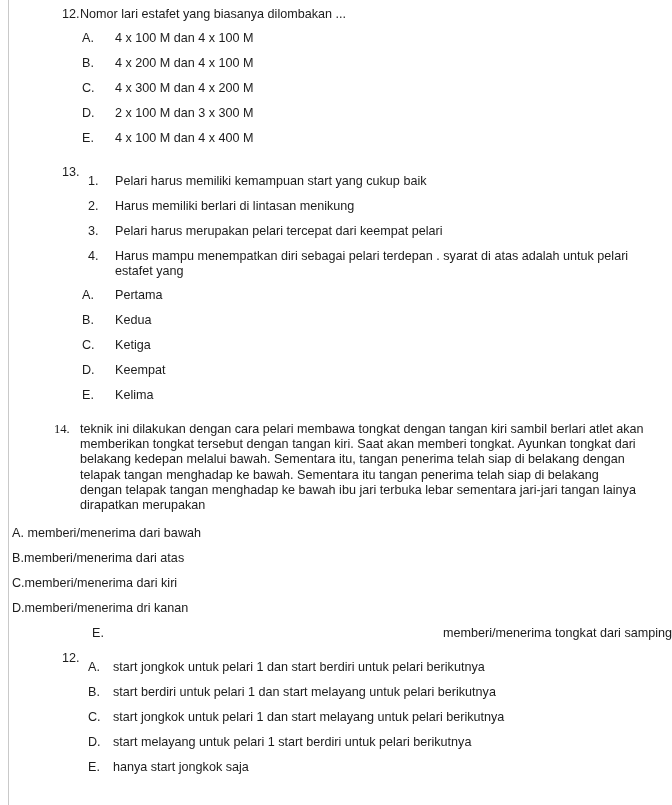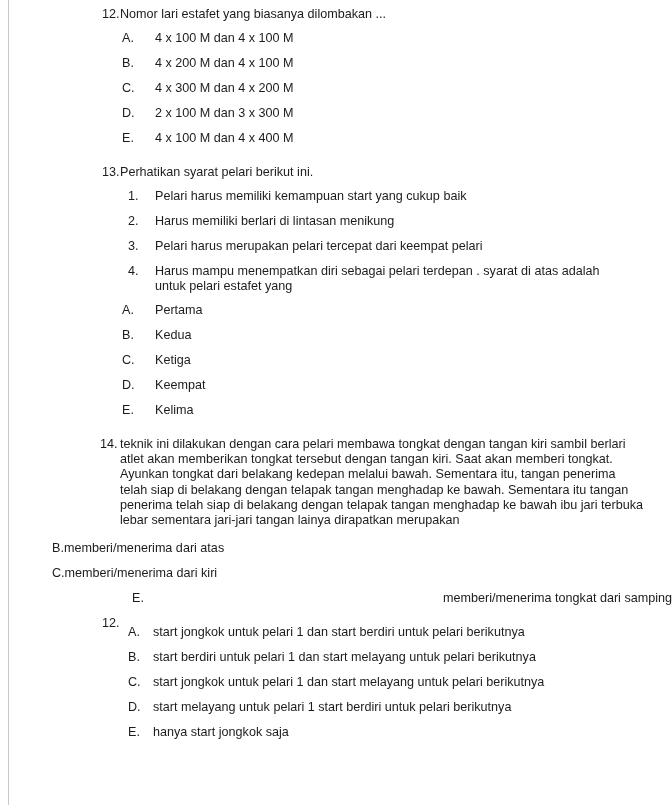--- a/index.html
+++ b/index.html
@@ -29,21 +29,20 @@
   .page {
     position: absolute;
     left: 0;
     top: 0;
     width: 672px;
   }
 
   
   .question {
     position: relative;
-    margin-left: 40px;
   }
 
   
   .stem {
     position: relative;
     padding-left: 80px;
     font-size: 12.6px;
     line-height: 15px;
   }
   .stem .num {
@@ -56,22 +55,23 @@
   .stem-para {
     position: relative;
     padding-left: 80px;
     padding-right: 28px;
     font-size: 12.6px;
     line-height: 15.2px;
     text-align: left;
   }
   .stem-para .num {
     position: absolute;
-    left: 60px;
-    top: 0;
+    left: 54px;
+    top: 0;
+    font-family: Liberation Serif, serif;
   }
 
   
   .options {
     list-style: none;
     margin: 0;
     padding: 0;
   }
   .opt {
     position: relative;
@@ -157,21 +157,20 @@
         <span class="body">4 x 100 M dan 4 x 400 M</span>
       </li>
     </ul>
   </div>
 
   <div class="spacer-sm"></div>
 
   <div class="question">
     <div class="stem">
       <span class="num">13.</span>
-      <span>Perhatikan syarat pelari berikut ini.</span>
     </div>
     <div class="spacer-sm"></div>
     <ul class="options">
       <li class="opt opt-numbered">
         <span class="mark">1.</span>
         <span class="body">Pelari harus memiliki kemampuan start yang cukup baik</span>
       </li>
       <li class="opt opt-numbered">
         <span class="mark">2.</span>
         <span class="body">Harus memiliki berlari di lintasan menikung</span>
@@ -213,24 +212,30 @@
   <div class="spacer-sm"></div>
 
   <div class="question">
     <div class="stem-para">
       <span class="num">14.</span>
       <span>teknik ini dilakukan dengan cara pelari  membawa tongkat dengan tangan kiri sambil berlari atlet akan memberikan tongkat tersebut dengan tangan kiri. Saat akan memberi tongkat. Ayunkan tongkat dari belakang kedepan melalui bawah. Sementara itu, tangan penerima telah siap di belakang dengan telapak tangan menghadap ke bawah. Sementara itu tangan penerima telah siap di belakang dengan telapak tangan menghadap ke bawah ibu jari terbuka lebar sementara jari-jari tangan lainya dirapatkan merupakan</span>
     </div>
     <div class="spacer-md"></div>
     <ul class="options">
       <li class="opt-flush">
+        <span>A. memberi/menerima dari bawah</span>
+      </li>
+      <li class="opt-flush">
         <span>B.memberi/menerima dari atas</span>
       </li>
       <li class="opt-flush">
         <span>C.memberi/menerima dari kiri</span>
+      </li>
+      <li class="opt-flush">
+        <span>D.memberi/menerima dri kanan</span>
       </li>
       <li class="opt opt-indent">
         <span class="mark">E.</span>
         <span class="body">memberi/menerima tongkat dari samping</span>
       </li>
     </ul>
   </div>
 
   <div class="question">
     <div class="stem">

